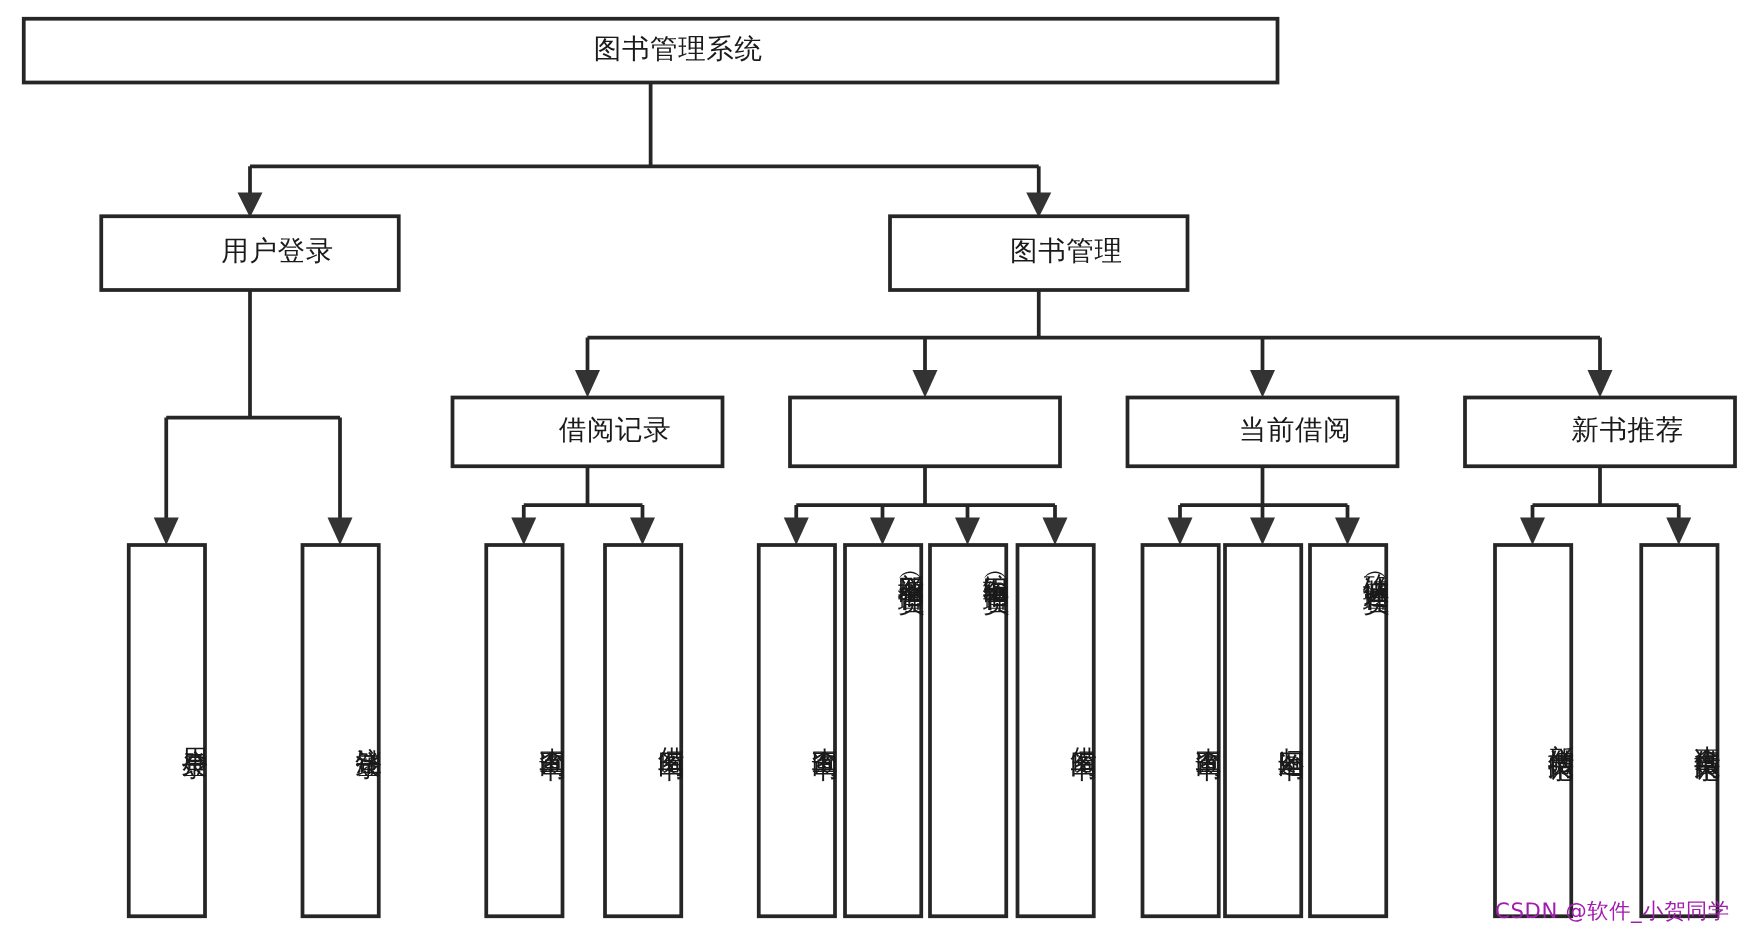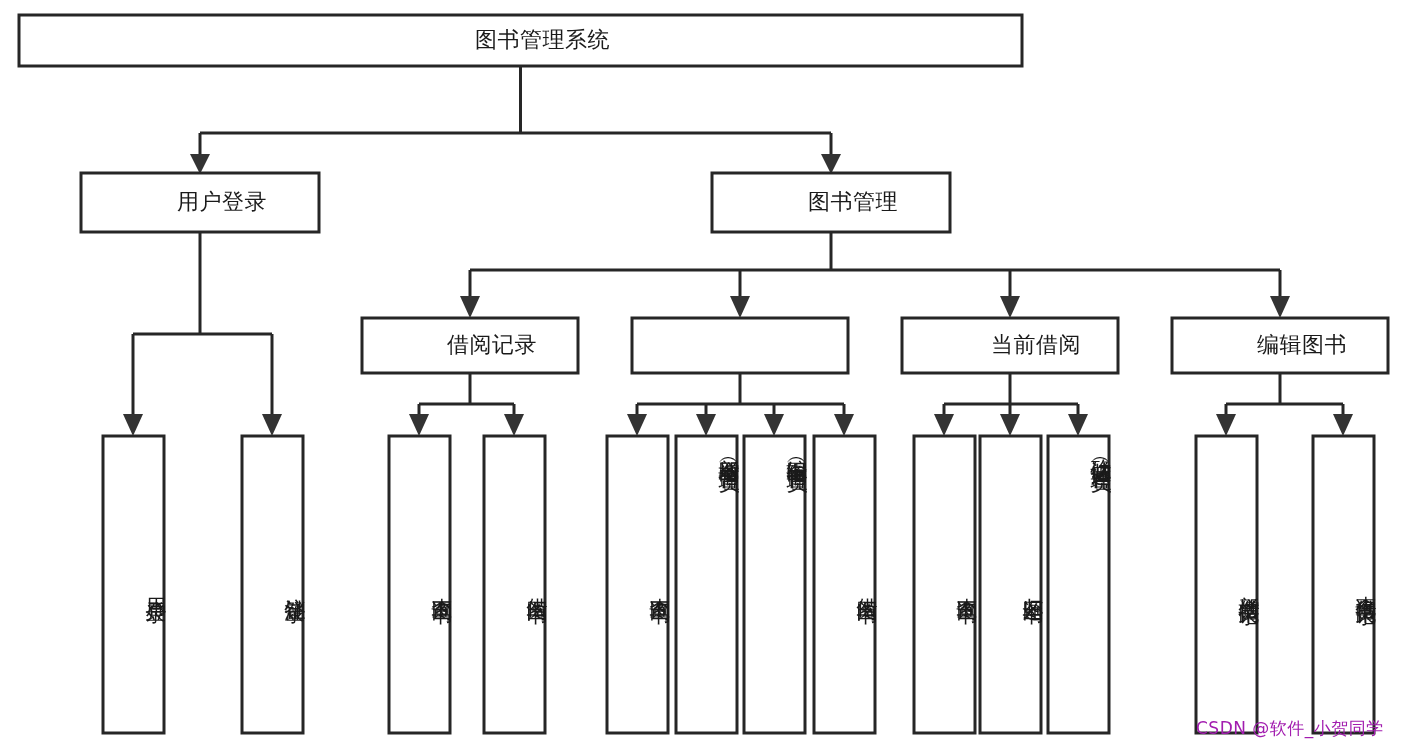--- a/index.html
+++ b/index.html
@@ -177,21 +177,21 @@
 
   <div class="node-label horizontal" style="left:81px; top:173px; width:238px; height:59px;">用户登录</div>
 
   <div class="node-label horizontal" style="left:712px; top:173px; width:238px; height:59px;">图书管理</div>
 
   <div class="node-label horizontal" style="left:362px; top:318px; width:216px; height:55px;">借阅记录</div>
 
 
   <div class="node-label horizontal" style="left:902px; top:318px; width:224px; height:55px;">当前借阅</div>
 
-  <div class="node-label horizontal" style="left:1172px; top:318px; width:216px; height:55px;">编辑图书</div>
+  <div class="node-label horizontal" style="left:1172px; top:318px; width:216px; height:55px;">新书推荐</div>
 
   <div class="node-label vertical centered" style="left:103px; top:436px; width:61px; height:297px;">用户登录</div>
   <div class="node-label vertical centered" style="left:242px; top:436px; width:61px; height:297px;">注销登录</div>
 
   <div class="node-label vertical centered" style="left:389px; top:436px; width:61px; height:297px;">查询图书</div>
   <div class="node-label vertical centered" style="left:484px; top:436px; width:61px; height:297px;">借阅图书</div>
 
   <div class="node-label vertical centered" style="left:607px; top:436px; width:61px; height:297px;">查询图书</div>
   <div class="node-label vertical" style="left:676px; top:436px; width:61px; height:297px;">新增图书（管理员）</div>
   <div class="node-label vertical" style="left:744px; top:436px; width:61px; height:297px;">编辑图书（管理员）</div>

